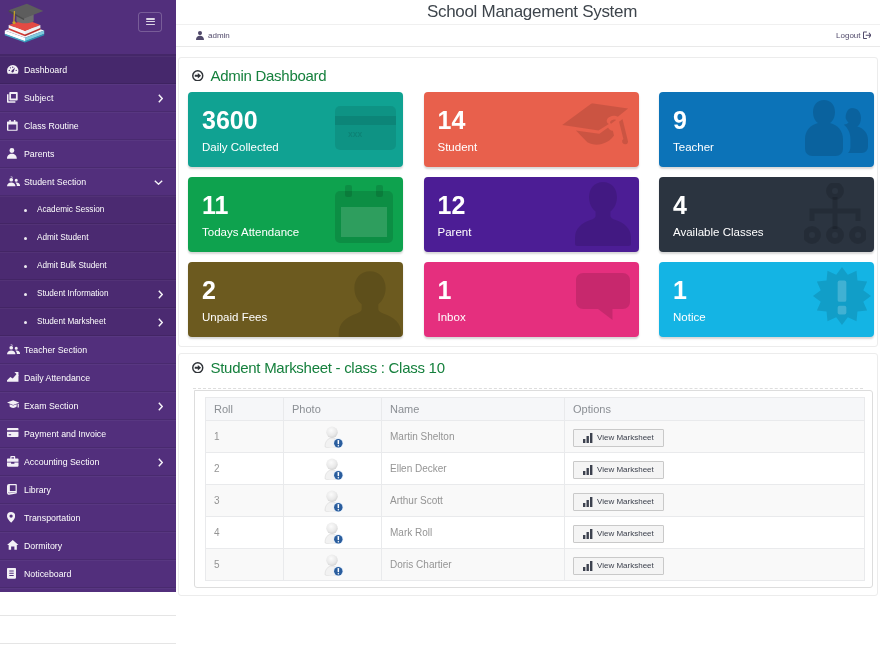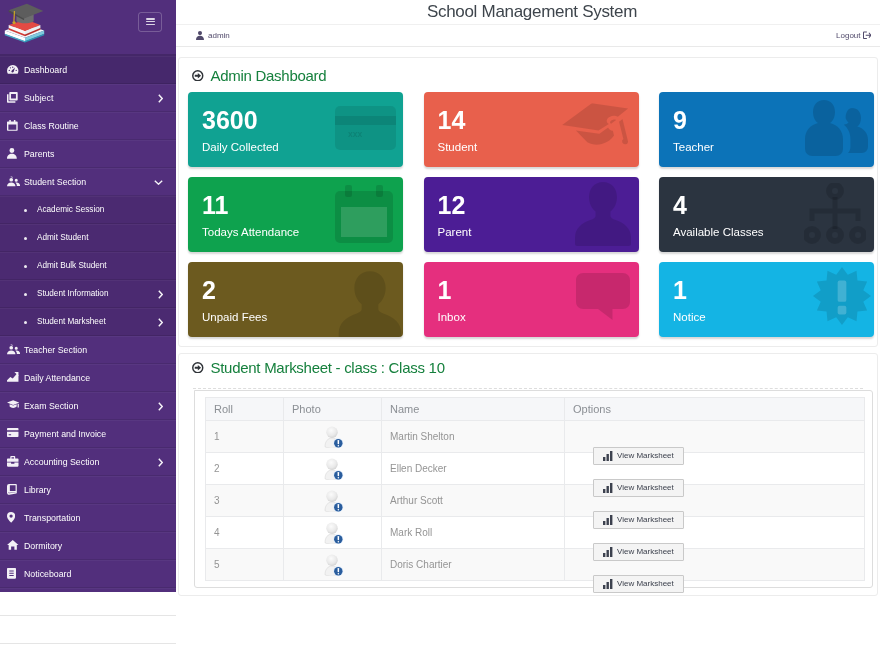--- a/index.html
+++ b/index.html
@@ -42,21 +42,21 @@
 .tabwrap { padding:2px 4px 7px 15px; }
 .tabs { display:flex; font-size:8.6px; color:#4a4560; margin-top:14px; }
 .tab { padding:5px 9px 9px; border:1px solid transparent; border-bottom:none; line-height:12px; }
 .tab.on { background:#fff; border-color:#ddd; border-radius:4px 4px 0 0; position:relative; z-index:2; }
 .tcontent { border:1px solid #ddd; margin-top:-1px; padding:6px 7px 6px 10px; border-radius:0 3px 3px 3px; }
 table { width:100%; border-collapse:collapse; font-size:10px; }
 th { background:#f6f7f9; color:#8b8f94; font-weight:normal; font-size:11px; text-align:left; padding:5px 8px; border:1px solid #e9eaec; }
 td { border:1px solid #e9eaec; padding:4px 8px; color:#949494; height:23px; }
 tr.odd td { background:#f9f9f9; }
 td.ph { text-align:center; } td.ph svg { display:block; margin:0 auto; }
-.vbtn { display:inline-flex; align-items:center; gap:4px; padding:3px 9px 3px 9px; border:1px solid #c9c9c9; border-radius:1px; background:#f4f4f4; font-size:8px; color:#3a3f4b; position:relative; top:19px;margin-left:20px; }
+.vbtn { display:inline-flex; align-items:center; gap:4px; padding:3px 9px 3px 9px; border:1px solid #c9c9c9; border-radius:1px; background:#f4f4f4; font-size:8px; color:#3a3f4b; position:relative; top:1px; }
 </style>
 </head>
 <body>
 <div class="sidebar">
   <div class="logo-row">
     <svg class="logo" width="48" height="46" viewBox="0 0 50 50" preserveAspectRatio="none">
       <path d="M4 32 L24 25 L45 32 L25 40 Z" fill="#f2f7f8"></path>
       <path d="M4 32 L4 36 L25 44 L25 40 Z" fill="#ffffff"></path>
       <path d="M45 32 L45 36 L25 44 L25 40 Z" fill="#7fcadd"></path>
       <path d="M4 35.6 L4 37.2 L25 45.2 L25 43.6 Z" fill="#48a8c5"></path>

